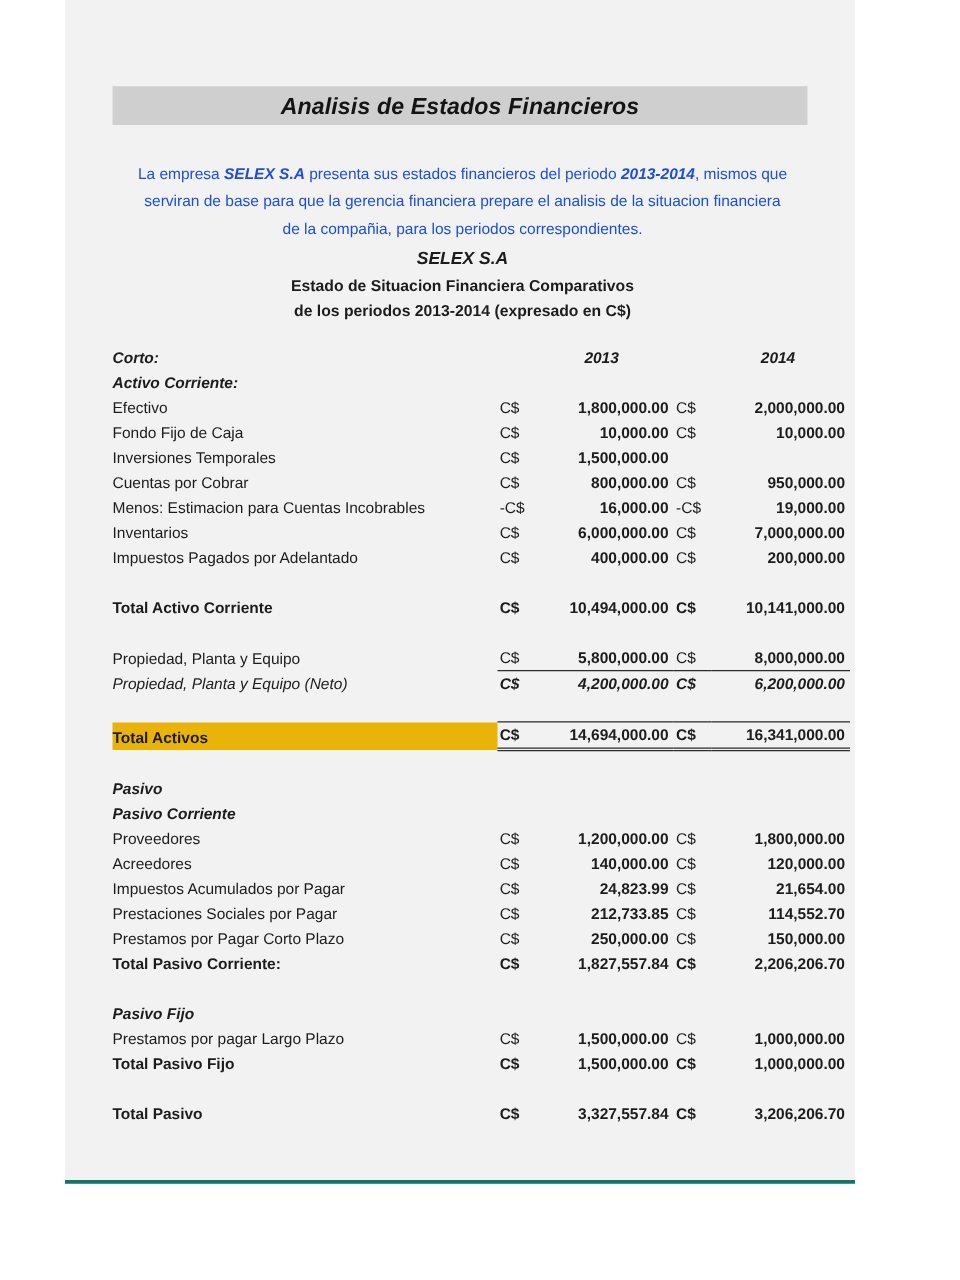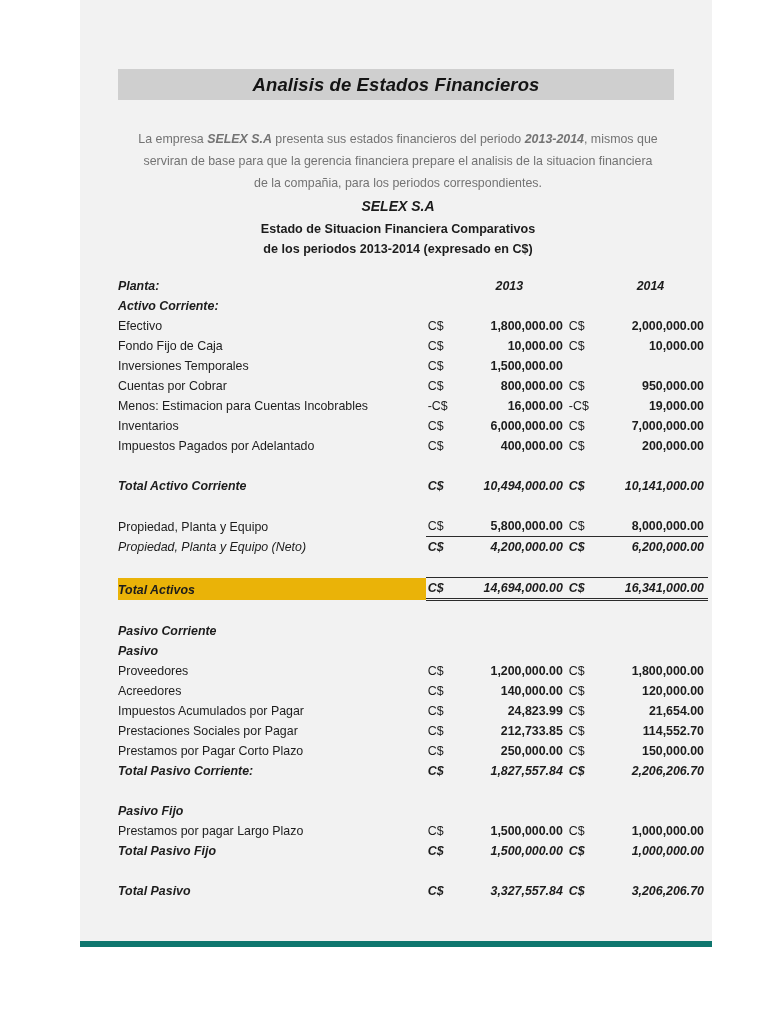--- a/index.html
+++ b/index.html
@@ -10,26 +10,26 @@
   body {
     width: 768px;
     height: 1024px;
     font-family: "Liberation Sans", sans-serif;
     color: #1c1c1c;
     overflow: hidden;
   }
 
   #page {
     position: absolute;
-    left: 80px;
+    left: 52px;
     top: 0px;
     width: 632px;
     height: 947px;
     background: #f2f2f2;
-    border-bottom: 6px solid #0f766e;
+    border-bottom: 3px solid #0f766e;
     box-sizing: border-box;
   }
 
   
   .title-banner {
     position: absolute;
     left: 38px;
     top: 69px;
     width: 556px;
     height: 31px;
@@ -48,21 +48,21 @@
 
   
   .intro {
     position: absolute;
     left: 58px;
     top: 116px;
     width: 520px;
     text-align: center;
     font-size: 12.4px;
     line-height: 22px;
-    color: #737373;
+    color: #1d4ed8;
   }
   .intro b {
     font-weight: bold;
     font-style: italic;
   }
 
   
   .co-head {
     position: absolute;
     left: 68px;
@@ -111,21 +111,21 @@
     text-align: center;
     font-weight: bold;
     font-style: italic;
     font-size: 12.4px;
   }
 
   .sec-head td {
     font-weight: bold;
     font-style: italic;
   }
-  .bold-ital td { font-weight: bold; font-style: italic; }
+  .bold-ital td { font-weight: bold; }
   .ital td { font-style: italic; }
 
   .spacer td { height: 16px; }
 
   
   .tline .c-cur, .tline .c-num { border-top: 1.3px solid #2b2b2b; }
   .grand .c-cur, .grand .c-num {
     border-top: 1.3px solid #2b2b2b;
     border-bottom: 3.5px double #2b2b2b;
   }
@@ -151,21 +151,21 @@
     <colgroup>
       <col class="c-label">
         <col class="c-cur">
         <col class="c-num">
         <col class="c-cur">
         <col class="c-num">
     </colgroup>
     <tbody>
 
       <tr class="sec-head">
-        <td class="c-label">Planta:</td>
+        <td class="c-label">Corto:</td>
         <td class="c-cur"></td>
         <td class="c-num yr">2013</td>
         <td class="c-cur"></td>
         <td class="c-num yr">2014</td>
       </tr>
 
       <tr class="sec-head">
         <td class="c-label">Activo Corriente:</td>
         <td class="c-cur"></td>
           <td class="c-num"></td>
@@ -273,29 +273,29 @@
         <td class="c-num">14,694,000.00</td>
         <td class="c-cur">C$</td>
         <td class="c-num">16,341,000.00</td>
       </tr>
 
       <tr class="spacer">
           <td colspan="5"></td>
         </tr>
 
       <tr class="sec-head">
+        <td class="c-label">Pasivo</td>
+        <td class="c-cur"></td>
+          <td class="c-num"></td>
+        <td class="c-cur"></td>
+          <td class="c-num"></td>
+      </tr>
+
+      <tr class="sec-head">
         <td class="c-label">Pasivo Corriente</td>
-        <td class="c-cur"></td>
-          <td class="c-num"></td>
-        <td class="c-cur"></td>
-          <td class="c-num"></td>
-      </tr>
-
-      <tr class="sec-head">
-        <td class="c-label">Pasivo</td>
         <td class="c-cur"></td>
           <td class="c-num"></td>
         <td class="c-cur"></td>
           <td class="c-num"></td>
       </tr>
 
       <tr>
         <td class="c-label">Proveedores</td>
         <td class="c-cur">C$</td>
         <td class="c-num">1,200,000.00</td>

